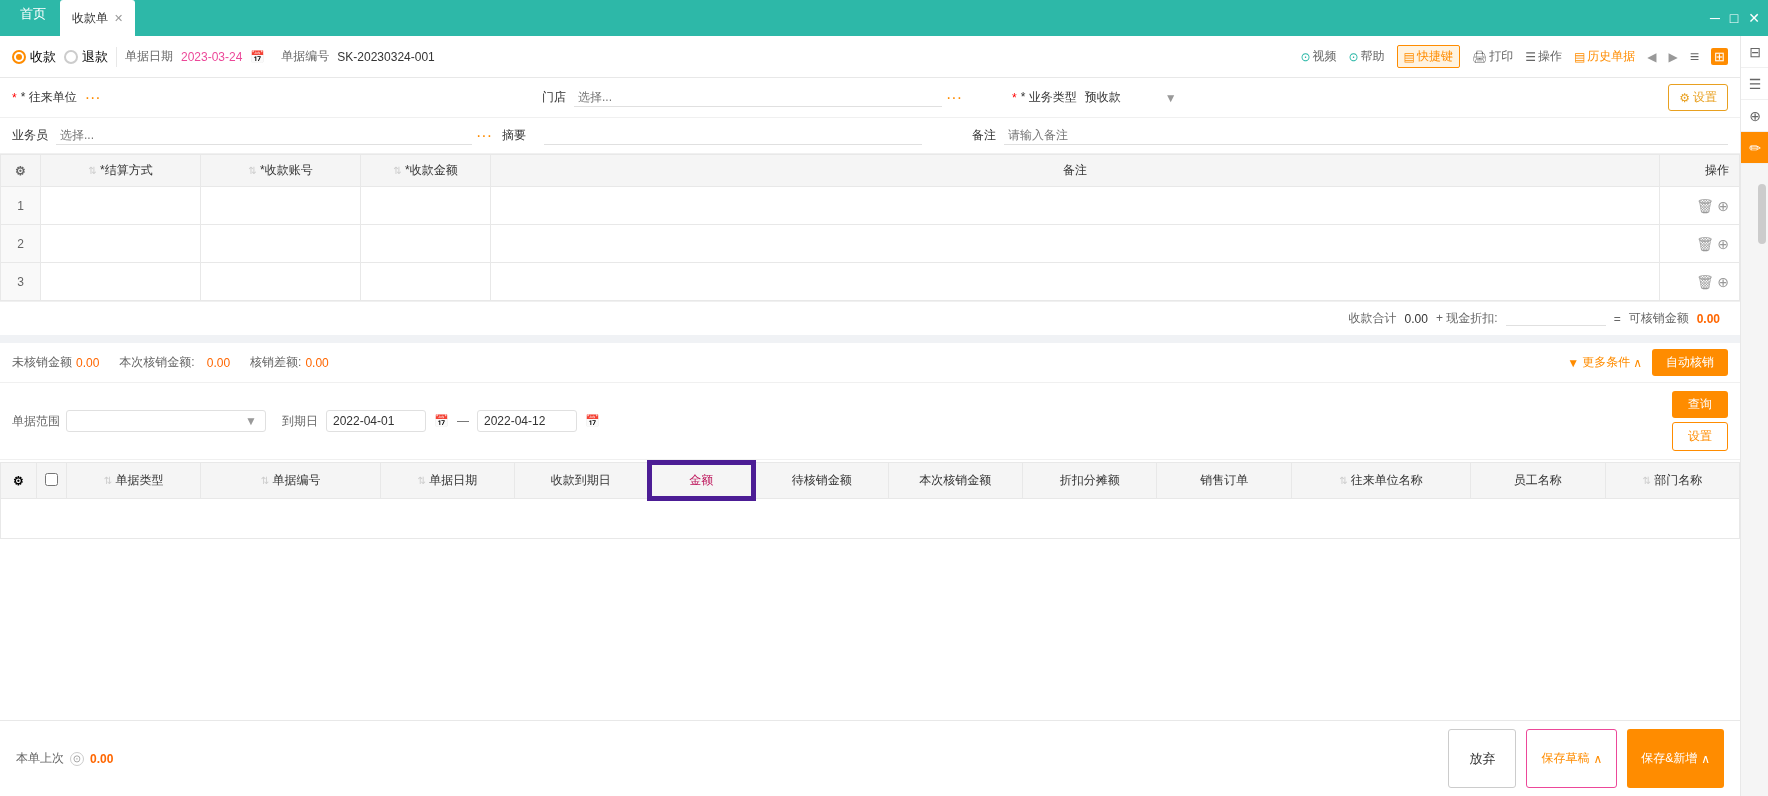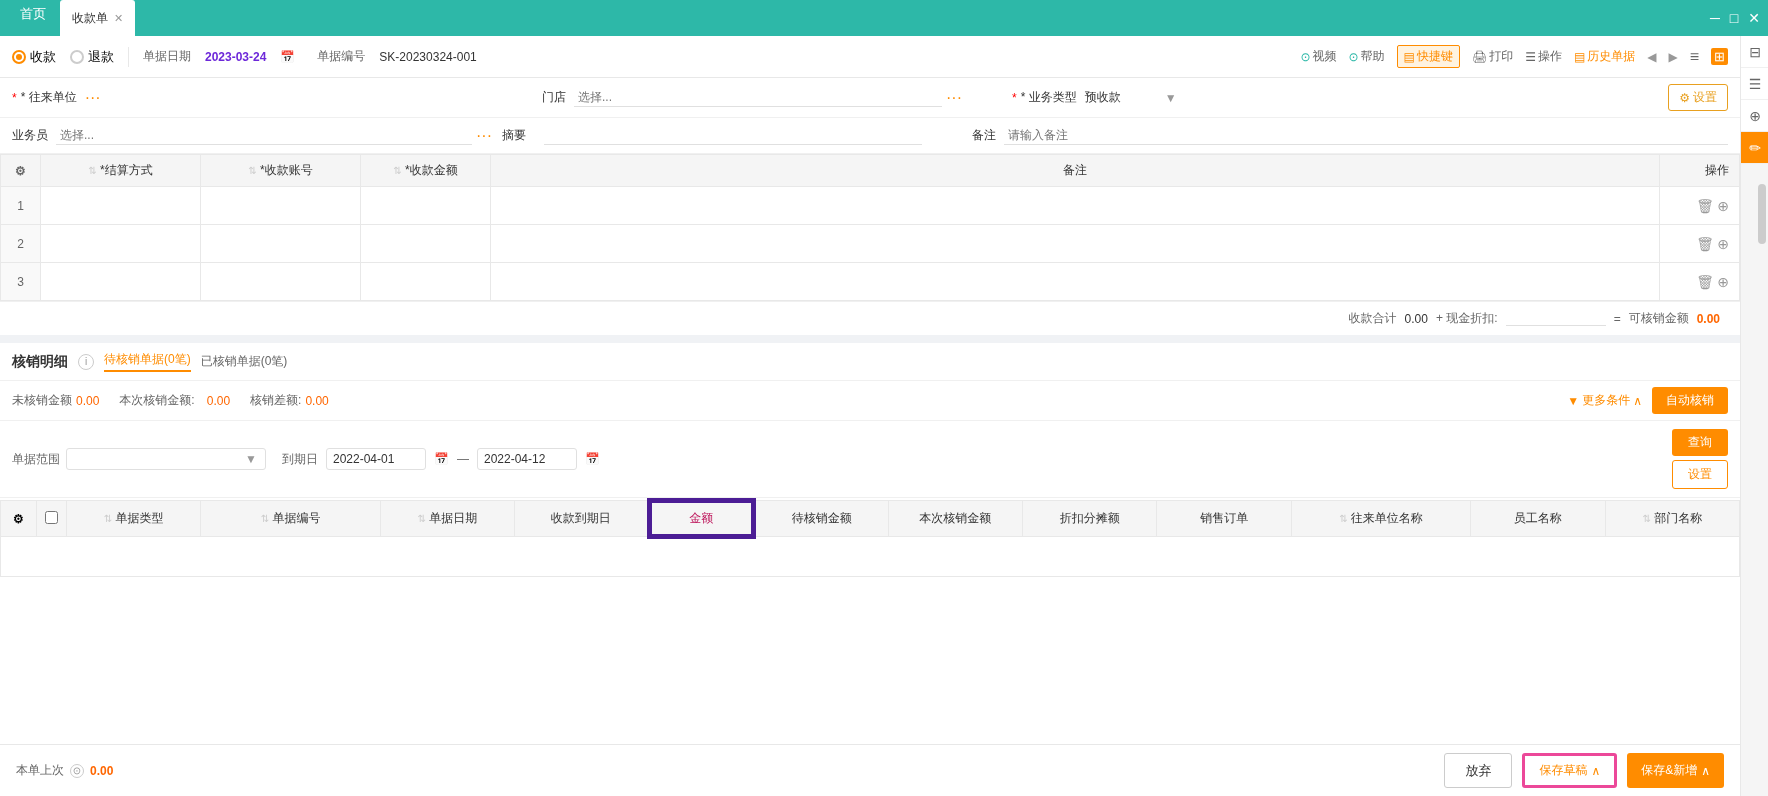--- a/index.html
+++ b/index.html
@@ -20,38 +20,38 @@
     <div style="display:flex; align-items:center; gap:10px;">
       <span style="color:#fff; cursor:pointer; font-size:14px;">─</span>
       <span style="color:#fff; cursor:pointer; font-size:14px;">□</span>
       <span style="color:#fff; cursor:pointer; font-size:14px;">✕</span>
     </div>
   </div>
 
   <div style="display:flex; flex:1; overflow:hidden;">
     <div style="flex:1; display:flex; flex-direction:column; overflow:hidden; background:#fff;">
 
-      <div style="display:flex; align-items:center; padding:6px 12px; border-bottom:1px solid #e8e8e8; gap:14px; background:#fff; min-height:42px;">
+      <div style="display:flex; align-items:center; padding:6px 12px; border-bottom:1px solid #e8e8e8; gap:8px; background:#fff; min-height:42px;">
 
         <div style="display:flex; align-items:center; gap:4px; cursor:pointer;">
           <div style="width:14px; height:14px; border-radius:50%; border:2px solid #ff8c00; display:flex; align-items:center; justify-content:center;">
             <div style="width:6px; height:6px; background:#ff8c00; border-radius:50%;"></div>
           </div>
           <span style="font-size:13px;">收款</span>
         </div>
 
         <div style="display:flex; align-items:center; gap:4px; cursor:pointer;">
           <div style="width:14px; height:14px; border-radius:50%; border:2px solid #ccc; display:flex; align-items:center; justify-content:center;"></div>
           <span style="font-size:13px;">退款</span>
         </div>
 
         <div style="width:1px; height:20px; background:#e8e8e8;"></div>
 
         <span style="color:#666;">单据日期</span>
-        <span style="color:#6d28d9; font-weight:700;">2023-03-24</span>
+        <span style="color:#ec4899; font-weight:400;">2023-03-24</span>
         <span style="color:#2db8a8; cursor:pointer;">📅</span>
 
         <span style="color:#666; margin-left:8px;">单据编号</span>
         <span style="color:#333; font-weight:500;">SK-20230324-001</span>
 
         <div style="flex:1;"></div>
 
         <div style="display:flex; align-items:center; gap:12px; color:#666;">
           <div style="display:flex; align-items:center; gap:2px; cursor:pointer;">
             <span style="color:#2db8a8;">⊙</span>
@@ -193,26 +193,20 @@
         <input type="text" style="border-top: none; border-right: none; border-left: none; border-image: initial; border-bottom: 1px solid rgb(224, 224, 224); width: 100px; text-align: right; outline: none; font-size: 12px;">
         <span>=</span>
         <span>可核销金额</span>
         <span style="color:#ff6600; font-weight:bold;">0.00</span>
       </div>
 
       <div style="height:8px; background:#f0f2f5;"></div>
 
       <div style="background:#fff; flex:1; display:flex; flex-direction:column; overflow:hidden;">
 
-        <div style="display:flex; align-items:center; padding:8px 12px; gap:10px; border-bottom:1px solid #f0f0f0;">
-          <span style="font-size:14px; font-weight:bold; color:#333;">核销明细</span>
-          <div style="width:16px; height:16px; border-radius:50%; border:1px solid #ccc; color:#999; font-size:10px; display:inline-flex; align-items:center; justify-content:center; cursor:pointer;">i</div>
-          <span style="color:#ff8c00; cursor:pointer; font-size:12px; border-bottom:2px solid #ff8c00; padding-bottom:2px;">待核销单据(0笔)</span>
-          <span style="color:#666; cursor:pointer; font-size:12px;">已核销单据(0笔)</span>
-        </div>
 
         <div style="display:flex; align-items:center; padding:6px 12px; gap:20px; border-bottom:1px solid #f0f0f0; background:#fff;">
           <div style="display:flex; align-items:center; gap:4px;">
             <span style="color:#666;">未核销金额</span>
             <span style="color:#ff6600;">0.00</span>
           </div>
           <div style="display:flex; align-items:center; gap:12px;">
             <span style="color:#666;">本次核销金额:</span>
             <span style="color:#ff6600;">0.00</span>
           </div>
@@ -287,21 +281,21 @@
       </div>
 
       <div style="display:flex; align-items:center; padding:8px 16px; border-top:1px solid #e8e8e8; background:#fff; min-height:44px;">
         <div style="display:flex; align-items:center; gap:6px;">
           <span style="color:#666;">本单上次</span>
           <div style="width:14px; height:14px; border-radius:50%; border:1px solid #ccc; color:#999; font-size:10px; display:inline-flex; align-items:center; justify-content:center; cursor:pointer;">⊙</div>
           <span style="color:#ff6600; font-weight:bold;">0.00</span>
         </div>
         <div style="margin-left:auto; display:flex; gap:10px;">
           <button style="background:#fff; border:1px solid #ccc; color:#333; padding:6px 20px; border-radius:3px; cursor:pointer; font-size:13px;">放弃</button>
-          <button style="background:#fff; border:3px solid #ec4899; color:#ff8c00; padding:6px 14px; border-radius:3px; cursor:pointer; font-size:13px; display:flex; align-items:center; gap:4px;">
+          <button style="background:#fff; border:1px solid #ec4899; color:#ff8c00; padding:20px 14px; border-radius:3px; cursor:pointer; font-size:13px; display:flex; align-items:center; gap:4px;">
             <span>保存草稿</span>
             <span>∧</span>
           </button>
           <button style="background:#ff8c00; border:none; color:#fff; padding:6px 14px; border-radius:3px; cursor:pointer; font-size:13px; display:flex; align-items:center; gap:4px;">
             <span>保存&amp;新增</span>
             <span>∧</span>
           </button>
         </div>
       </div>
 

